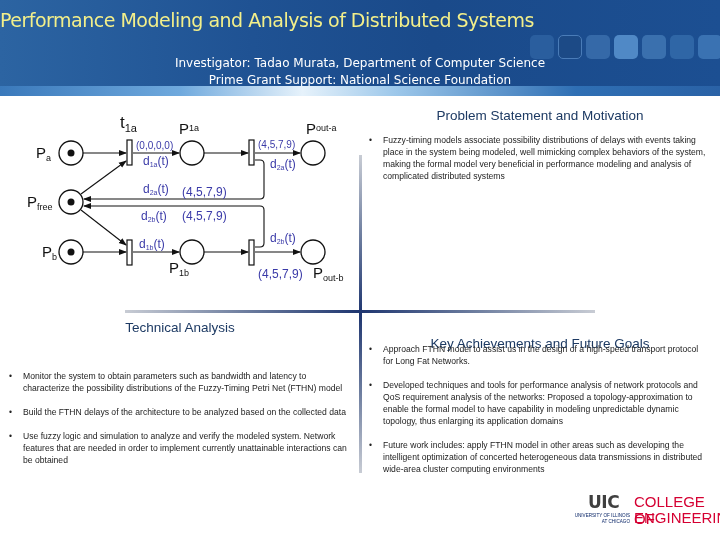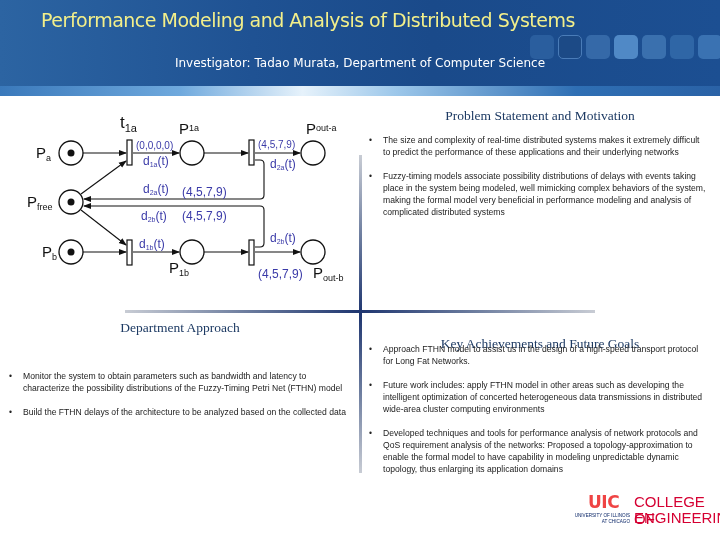--- a/index.html
+++ b/index.html
@@ -11,21 +11,21 @@
     background: linear-gradient(90deg, #2c64a2 0%, #1f5293 35%, #1a4a8a 60%, #1c4f92 100%);
     overflow: hidden;
   }
   .header-bottom-glow {
     position: absolute; left: 0; bottom: 0; width: 720px; height: 10px;
     background: linear-gradient(90deg, #3a79bb 0%, #6fa9dd 25%, #e6f2fb 42%, #9cc7ea 55%, #2f6fb4 80%, #2a62a6 100%);
   }
   .header-squares { position: absolute; left: 530px; top: 35px; height: 24px; display: flex; gap: 4px; }
   .header-squares span { display: block; width: 24px; height: 24px; border-radius: 5px; }
   .title {
-    position: absolute; left: 0; width: 616px; text-align: center;
+    position: absolute; left: 0; width: 616px; text-align: left;
     color: #f3ef8a; font-family: "DejaVu Sans", sans-serif; letter-spacing: -0.5px;
   }
   .title-1 { top: 9px; font-size: 19px; }
   .title-2 { top: 31px; font-size: 19px; }
   .subtitle {
     position: absolute; left: 0; width: 720px; text-align: center;
     color: #ffffff; font-family: "DejaVu Sans", sans-serif; font-size: 12px;
   }
   .sub-1 { top: 56px; }
   .sub-2 { top: 73px; }
@@ -34,50 +34,51 @@
     position: absolute; left: 359px; top: 155px; width: 3px; height: 318px;
     background: linear-gradient(180deg, #c8ccd4 0%, #6f7fa0 25%, #1f3670 50%, #6f7fa0 75%, #c8ccd4 100%);
   }
   .hdivider {
     position: absolute; left: 125px; top: 310px; width: 470px; height: 3px;
     background: linear-gradient(90deg, #c8ccd4 0%, #6f7fa0 25%, #1f3670 50%, #6f7fa0 75%, #c8ccd4 100%);
   }
 
   .section-title {
     position: absolute; text-align: center; color: #1d3a63;
-    font-family: Liberation Serif, serif; font-size: 13.5px;
+    font-family: Liberation Sans, sans-serif; font-size: 13.5px;
   }
   .bullets { position: absolute; font-size: 8.6px; color: #222; line-height: 12px; list-style: none; }
   .bullets li { position: relative; padding-left: 15px; margin-bottom: 12px; }
   .bullets li::before { content: "\2022"; position: absolute; left: 1px; top: 0; }
 
   .petri { position: absolute; left: 0; top: 100px; width: 360px; height: 210px; }
   .petri text { font-family: "Liberation Sans", sans-serif; }
 
   .logo { position: absolute; left: 562px; top: 492px; width: 150px; height: 40px; }
-  .logo-uic { position: absolute; left: 26px; top: 0; font-size: 17px; font-weight: bold; color: #ef4444; letter-spacing: -0.5px; font-family: "DejaVu Sans", sans-serif; }
+  .logo-uic { position: absolute; left: 26px; top: 0; font-size: 17px; font-weight: bold; color: #404040; letter-spacing: -0.5px; font-family: "DejaVu Sans", sans-serif; }
   .logo-college { position: absolute; left: 72px; top: 1px; font-size: 15px; color: #d50032; font-family: "Liberation Sans", sans-serif; }
   .logo-eng { position: absolute; left: 72px; top: 17px; font-size: 15px; color: #d50032; font-family: "Liberation Sans", sans-serif; }
   .logo-univ { position: absolute; left: 0; top: 21px; font-size: 4.6px; color: #001e62; width: 68px; text-align: right; line-height: 6px; }
 </style>
 </head>
 <body>
 
 <div class="header">
   <div class="header-squares">
     <span style="background:#2a5e9e;"></span>
     <span style="background:#1c4a86; border:1px solid #4a7cb8;"></span>
     <span style="background:#3569a8;"></span>
     <span style="background:#5089c6;"></span>
     <span style="background:#3a70ae;"></span>
     <span style="background:#2f66a6;"></span>
     <span style="background:#3a72b2;"></span>
   </div>
   <div class="title title-1">Performance Modeling and Analysis of Distributed Systems</div>
   <div class="subtitle sub-1">Investigator: Tadao Murata, Department of Computer Science</div>
+  <div class="subtitle sub-2">Prime Grant Support: National Science Foundation</div>
   <div class="header-bottom-glow"></div>
 </div>
 
 <svg class="petri" viewBox="0 100 360 210" width="360" height="210">
   <defs>
     <marker id="arr" markerWidth="8" markerHeight="8" refX="7" refY="4" orient="auto" markerUnits="userSpaceOnUse">
       <path d="M0,1 L8,4 L0,7 Z" fill="#111"></path>
     </marker>
   </defs>
 
@@ -142,35 +143,35 @@
     <text x="270" y="242" font-size="12"><tspan>d</tspan><tspan font-size="7" dy="2">2b</tspan><tspan dy="-2">(t)</tspan></text>
     <text x="258" y="278" font-size="12">(4,5,7,9)</text>
   </g>
 </svg>
 
 <div class="vdivider"></div>
 <div class="hdivider"></div>
 
 <div class="section-title" style="left:370px; top:108px; width:340px;">Problem Statement and Motivation</div>
 <ul class="bullets" style="left:368px; top:134px; width:340px;">
-  <li>The size and complexity of real-time distributed systems makes it extremely difficult to predict the performance of these applications and their underlying networks</li>
   <li>Fuzzy-timing models associate possibility distributions of delays with events taking place in the system being modeled, well mimicking complex behaviors of the system, making the formal model very beneficial in performance modeling and analysis of complicated distributed systems</li>
 </ul>
 
-<div class="section-title" style="left:10px; top:320px; width:340px;">Department Approach</div>
+<div class="section-title" style="left:10px; top:320px; width:340px;">Technical Analysis</div>
 <ul class="bullets" style="left:8px; top:343px; width:340px;margin-top:27px;">
   <li>Monitor the system to obtain parameters such as bandwidth and latency to characterize the possibility distributions of the Fuzzy-Timing Petri Net (FTHN) model</li>
   <li>Build the FTHN delays of the architecture to be analyzed based on the collected data</li>
+  <li>Use fuzzy logic and simulation to analyze and verify the modeled system. Network features that are needed in order to implement currently unattainable interactions can be obtained</li>
 </ul>
 
 <div class="section-title" style="left:370px; top:336px; width:340px;">Key Achievements and Future Goals</div>
 <ul class="bullets" style="left:368px; top:343px; width:340px;">
   <li>Approach FTHN model to assist us in the design of a high-speed transport protocol for Long Fat Networks.</li>
+  <li>Developed techniques and tools for performance analysis of network protocols and QoS requirement analysis of the networks: Proposed a topology-approximation to enable the formal model to have capability in modeling unpredictable dynamic topology, thus enlarging its application domains</li>
   <li>Future work includes: apply FTHN model in other areas such as developing the intelligent optimization of concerted heterogeneous data transmissions in distributed wide-area cluster computing environments</li>
-  <li>Developed techniques and tools for performance analysis of network protocols and QoS requirement analysis of the networks: Proposed a topology-approximation to enable the formal model to have capability in modeling unpredictable dynamic topology, thus enlarging its application domains</li>
 </ul>
 
 <div class="logo">
   <div class="logo-uic">UIC</div>
   <div class="logo-college">COLLEGE OF</div>
   <div class="logo-eng">ENGINEERING</div>
   <div class="logo-univ">
     <div>UNIVERSITY OF ILLINOIS</div>
     <div>AT CHICAGO</div>
   </div>

